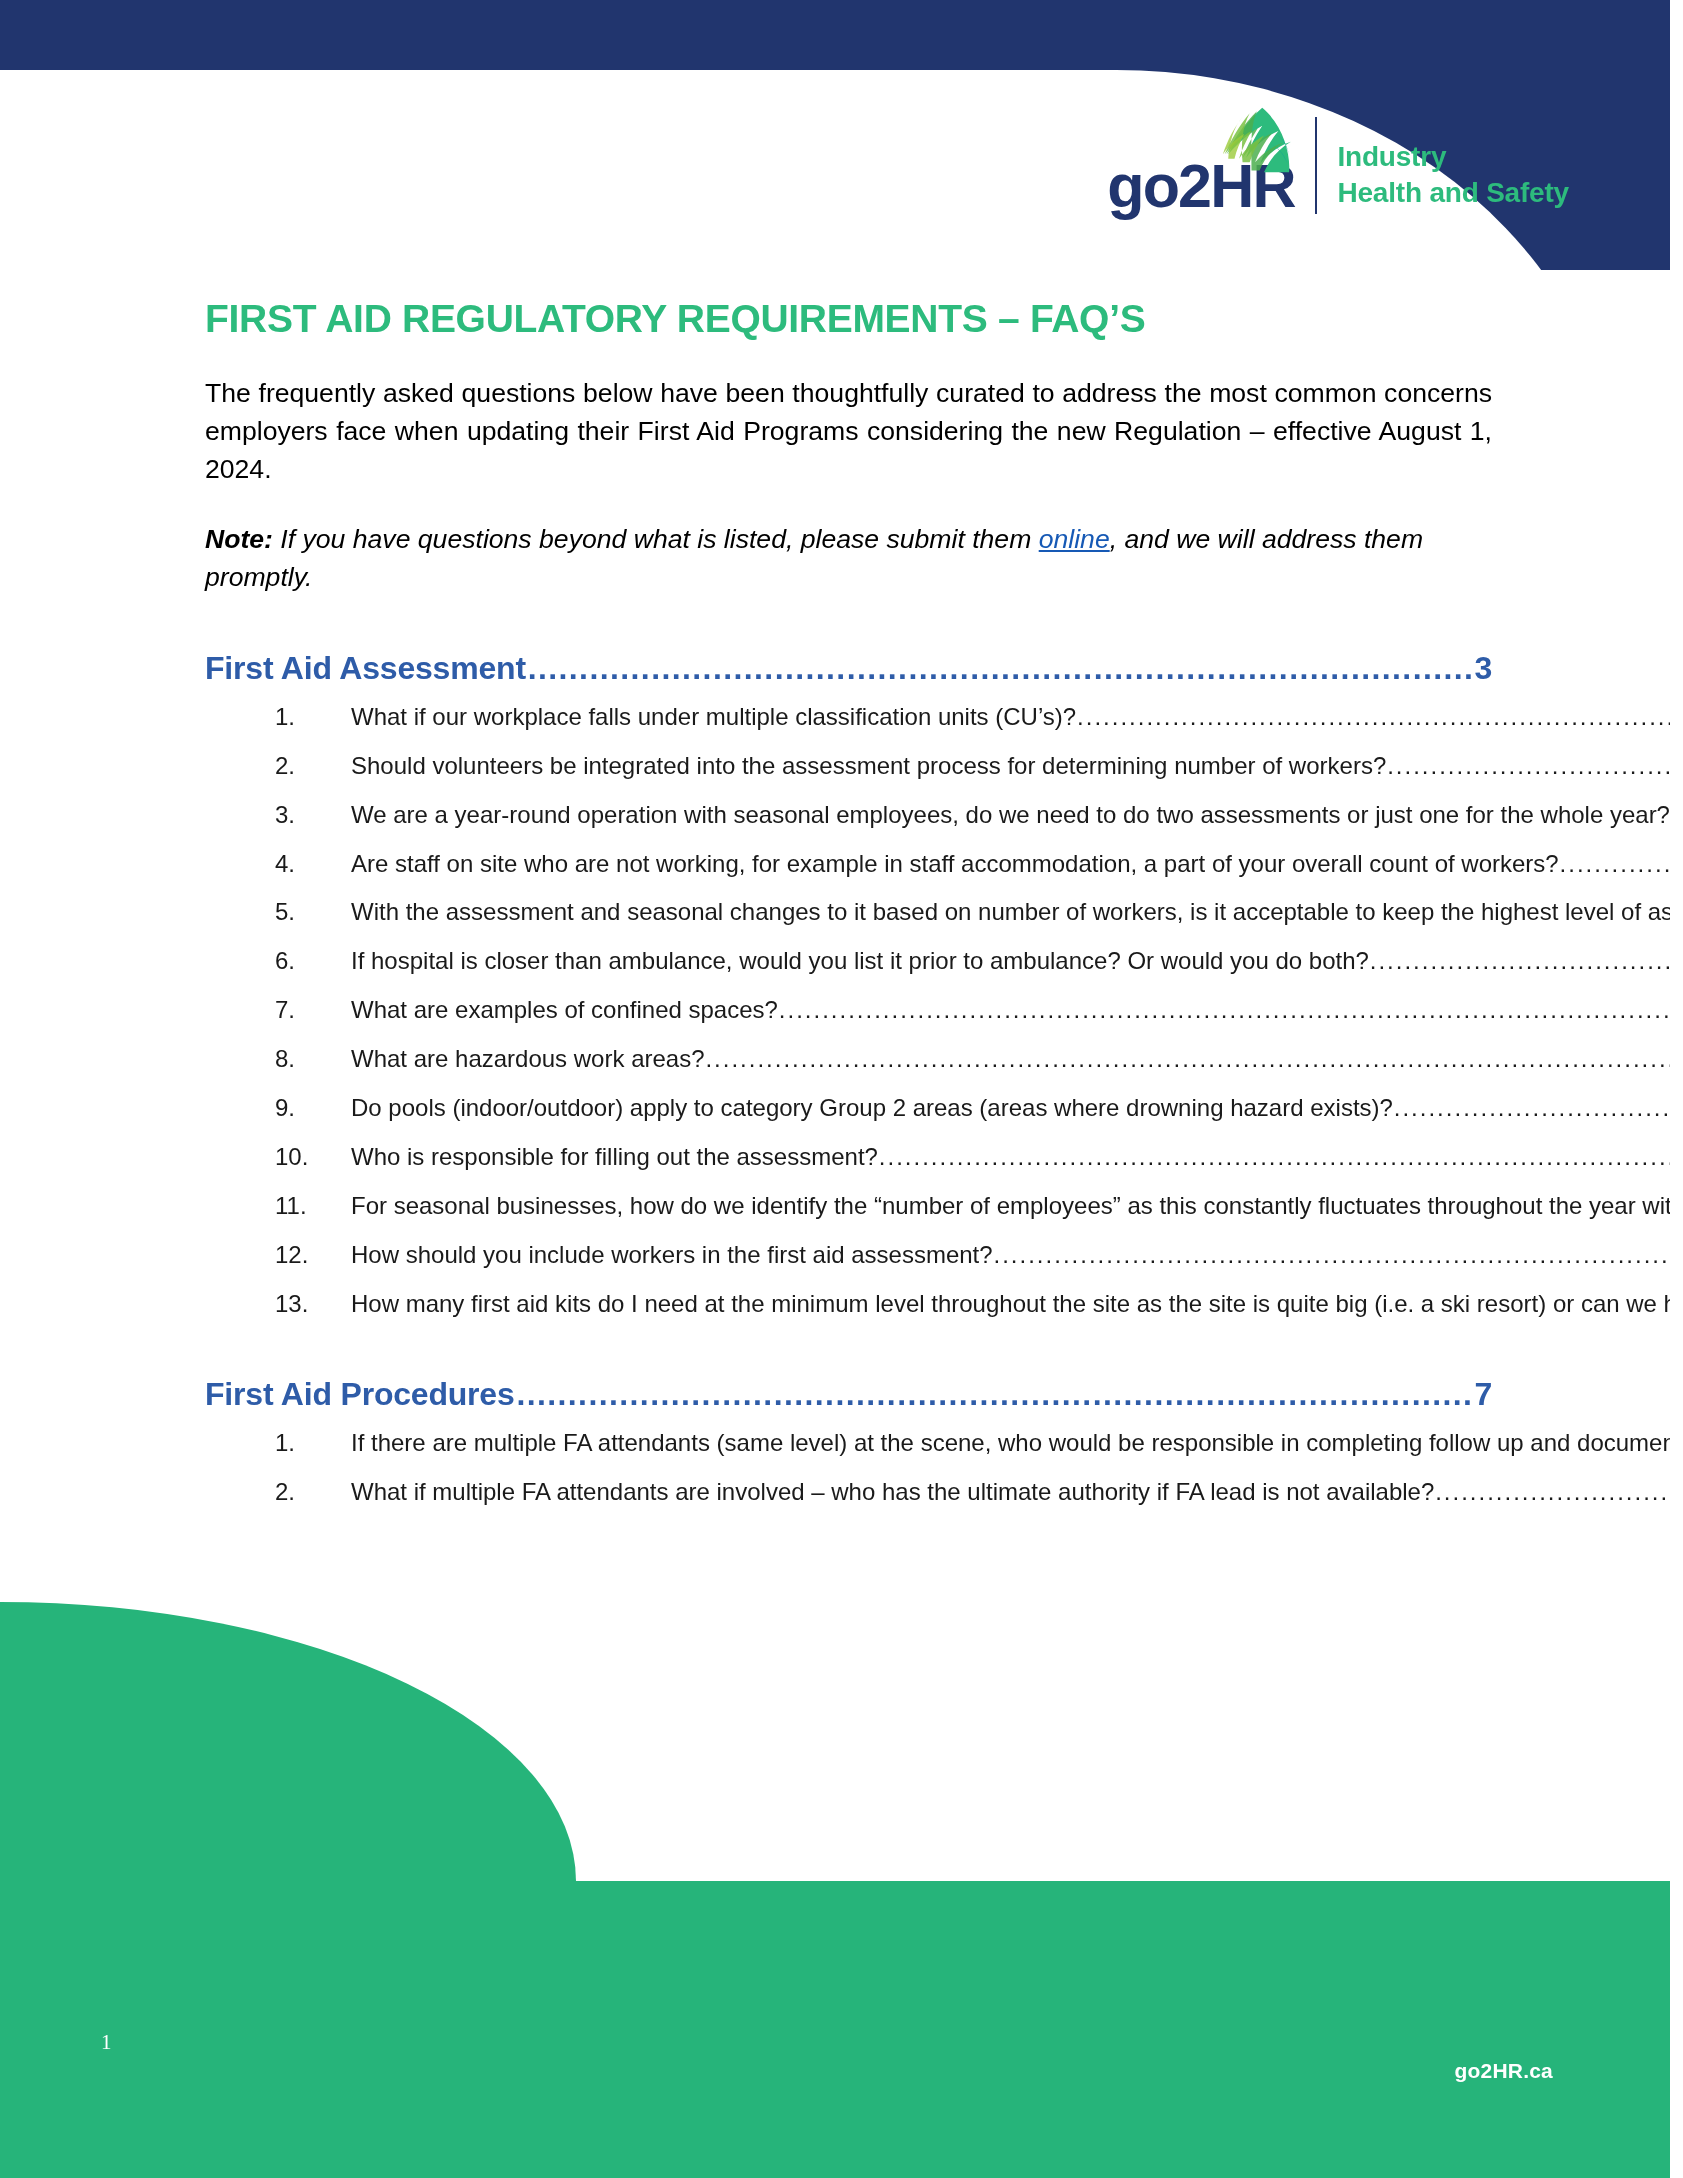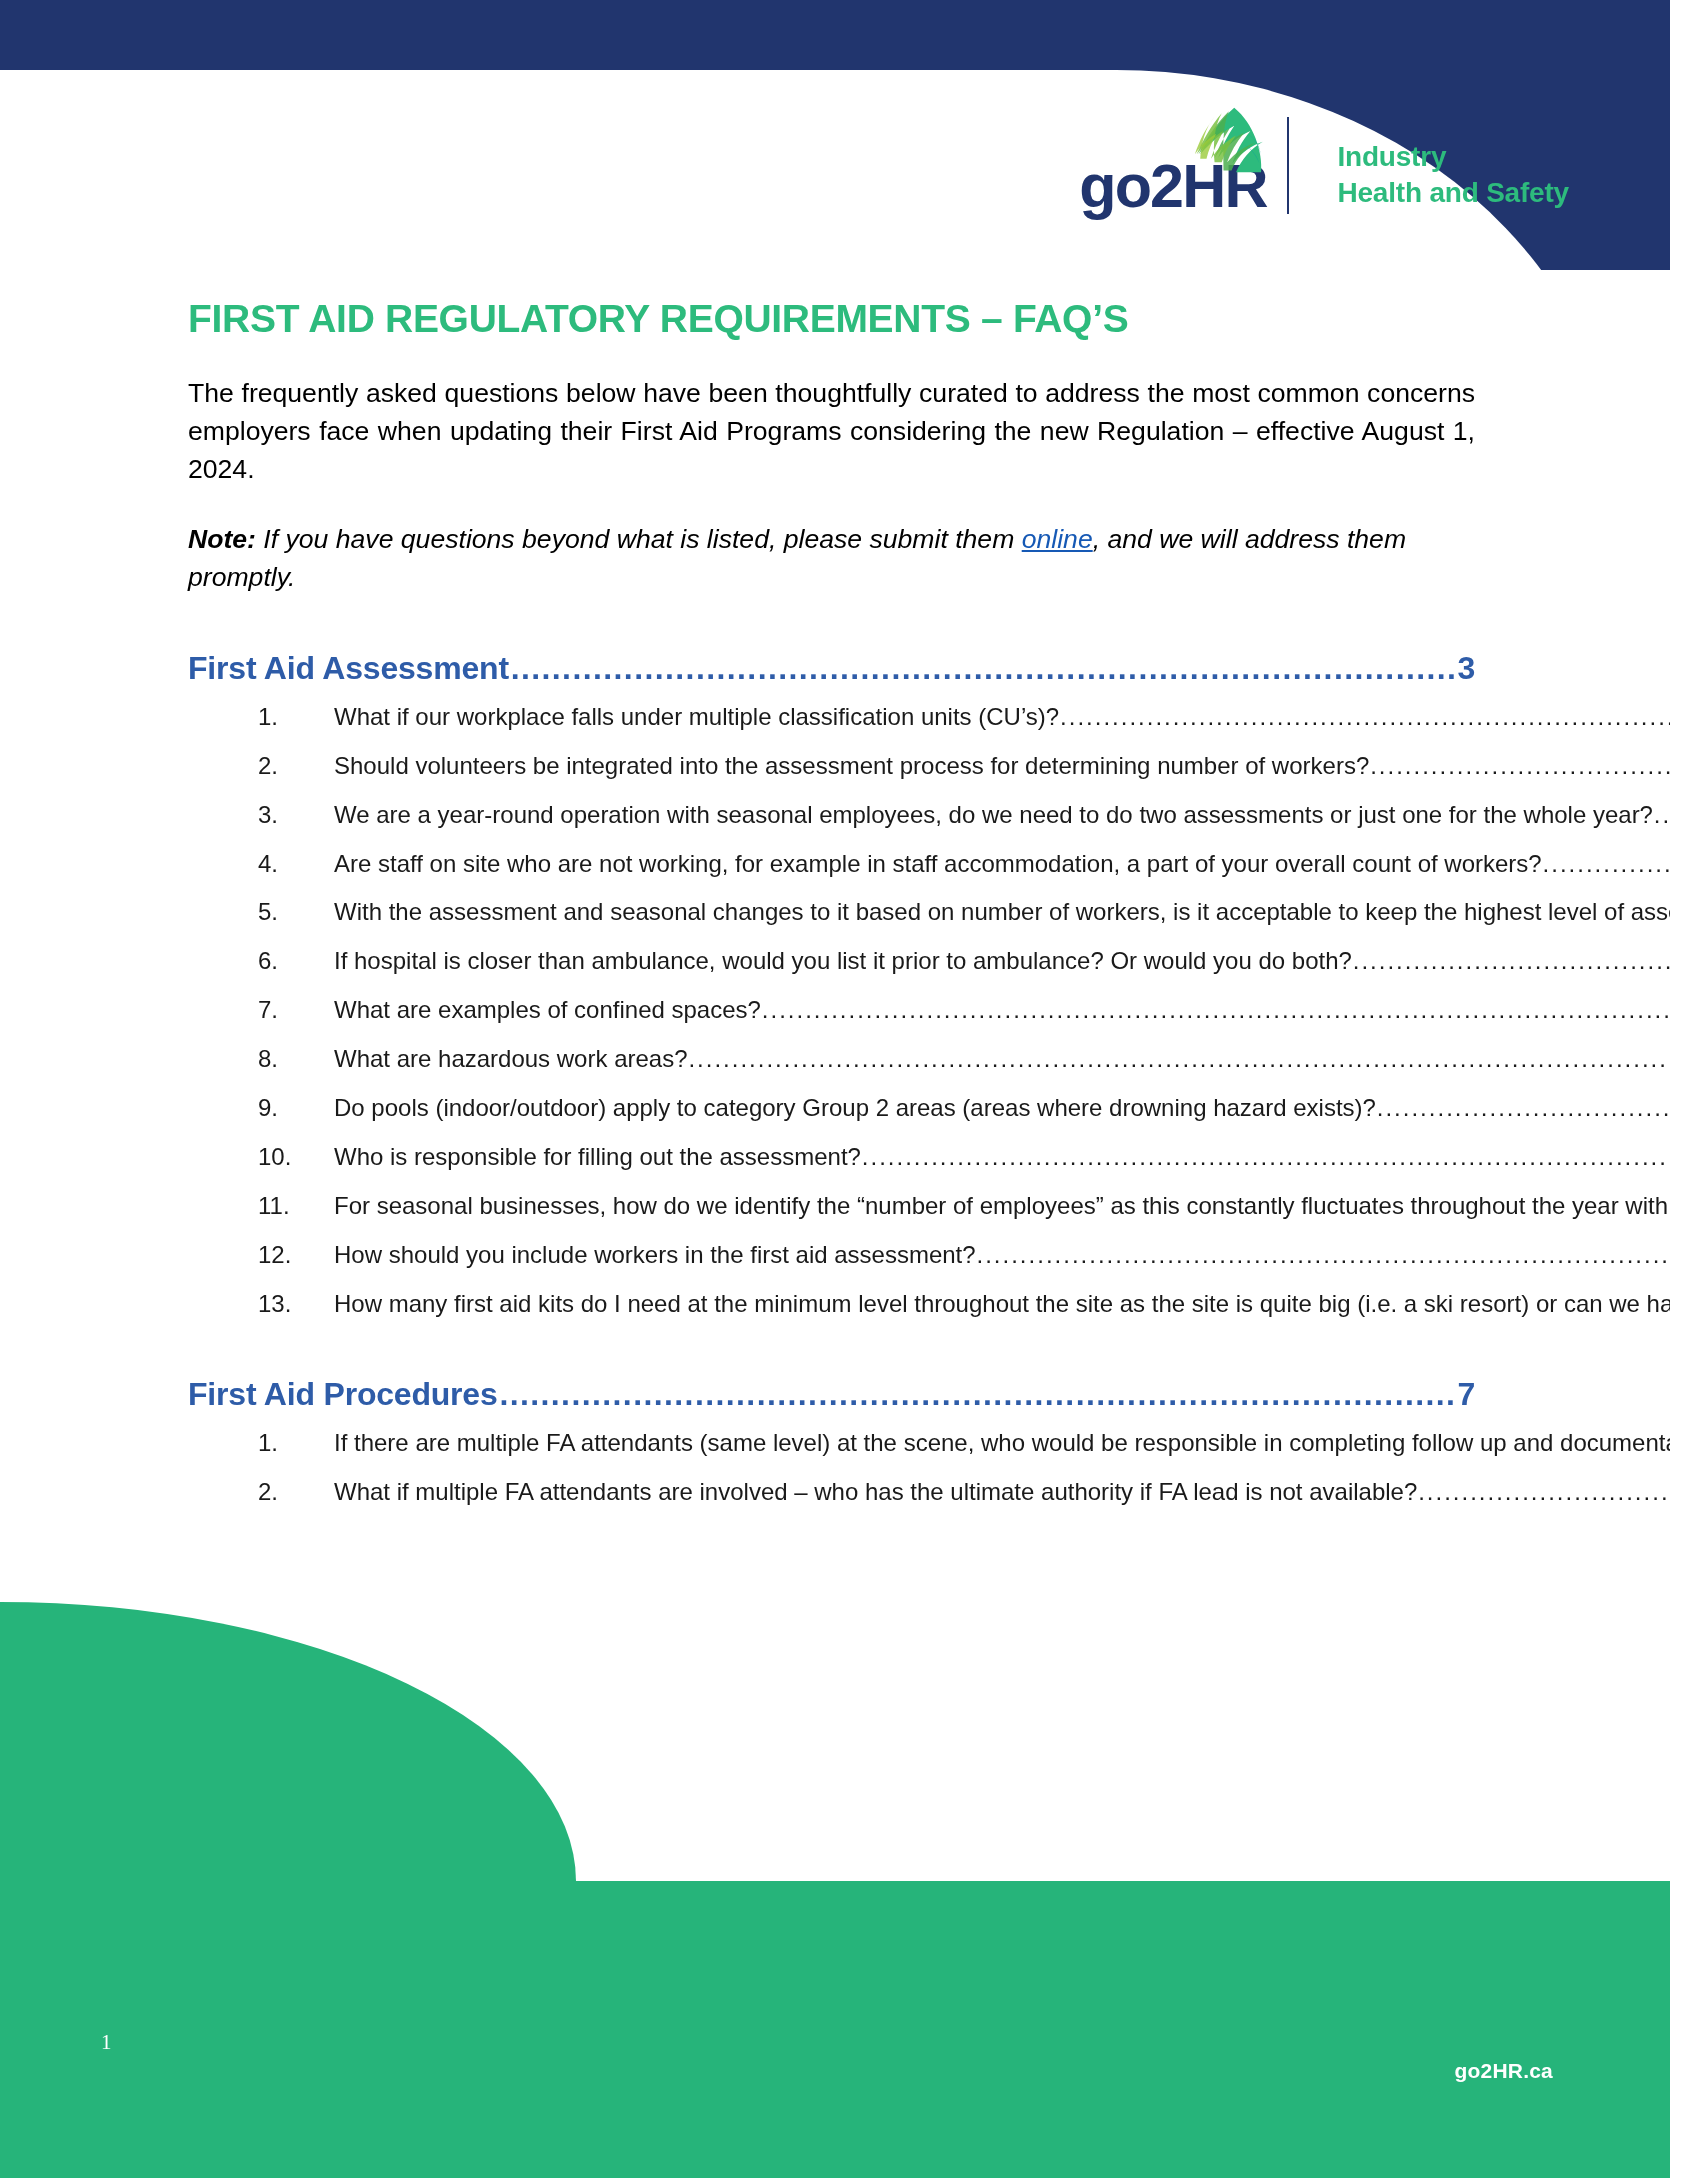--- a/index.html
+++ b/index.html
@@ -107,27 +107,26 @@
     margin: 0 20px 1.8px 20px;
     align-self: flex-end;
   }
   .logo-tagline {
     color: #2DBB7D;
     font-weight: bold;
     font-size: 28px;
     line-height: 1.28;
     letter-spacing: -0.2px;
     padding-bottom: 5.4px;
-    margin-left: 28px;
   }
 
   
   .content {
     position: absolute;
-    left: 188px;
+    left: 205px;
     top: 297px;
     width: 1287px;
   }
   .doc-title {
     color: #2DBB7D;
     font-size: 39px;
     font-weight: bold;
     letter-spacing: -0.3px;
     margin: 0 0 32px 0;
     line-height: 1.15;

